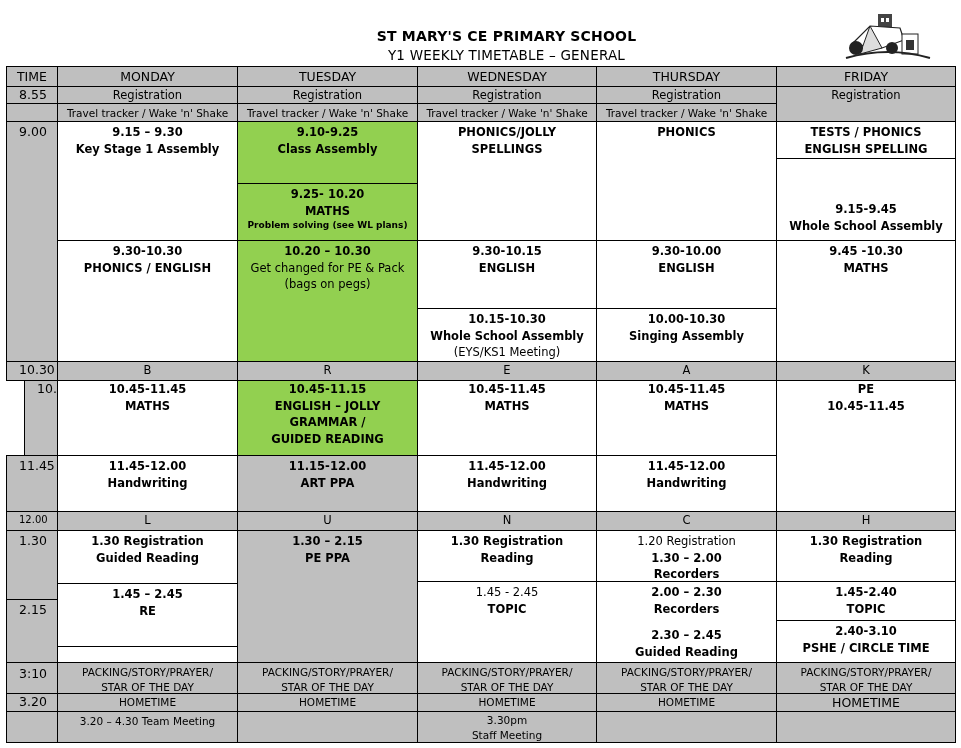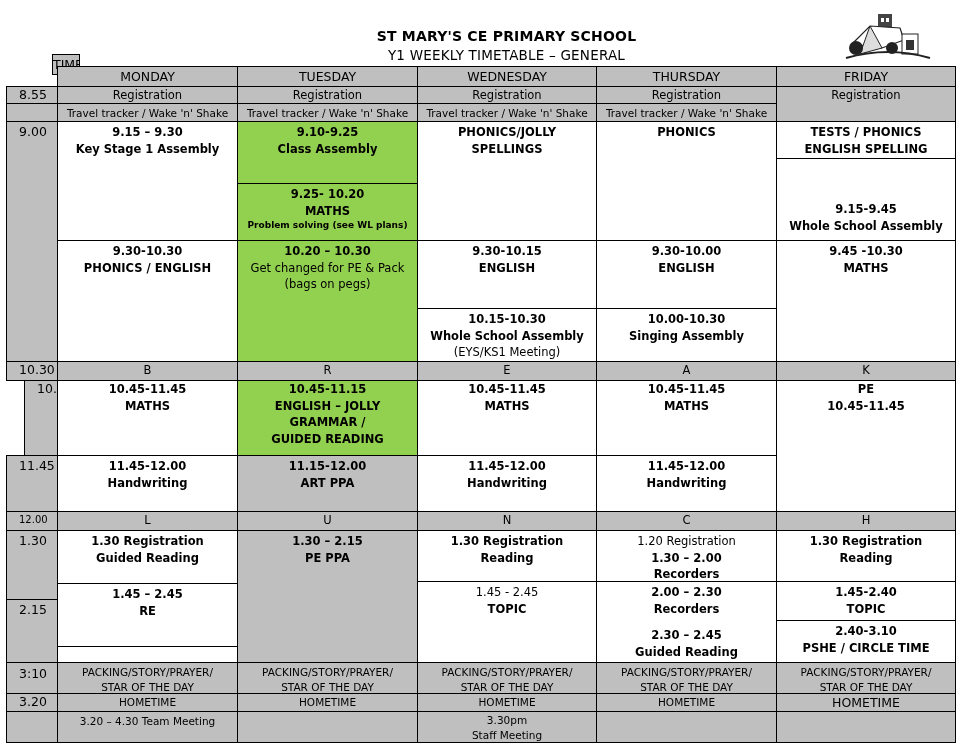--- a/index.html
+++ b/index.html
@@ -35,21 +35,21 @@
     <rect x="44" y="8" width="3" height="4" fill="#fff"></rect>
   <polygon points="10,34 28,16 58,18 62,30 40,38" fill="#fff" stroke="#222" stroke-width="1.2"></polygon>
   <polygon points="28,16 40,38 18,44" fill="#ddd" stroke="#222" stroke-width="1"></polygon>
   <rect x="60" y="24" width="16" height="20" fill="#fff" stroke="#222" stroke-width="1"></rect>
   <circle cx="14" cy="38" r="7" fill="#222"></circle>
     <circle cx="50" cy="38" r="6" fill="#222"></circle>
   <rect x="64" y="30" width="8" height="10" fill="#333"></rect>
   <path d="M4 48 Q46 36 88 48" stroke="#222" stroke-width="2" fill="none"></path>
 </svg>
 
-<div class="cell g hdr" style="left:6px;top:54px;width:28px;height:21px;font-weight:normal;margin-left:46px;">TIME</div>
+<div class="cell g hdr" style="left:6px;top:66px;width:52px;height:21px;font-weight:normal;">TIME</div>
 <div class="cell g hdr" style="left:57px;top:66px;width:181px;height:21px;">MONDAY</div>
 <div class="cell g hdr" style="left:237px;top:66px;width:181px;height:21px;">TUESDAY</div>
 <div class="cell g hdr" style="left:417px;top:66px;width:180px;height:21px;">WEDNESDAY</div>
 <div class="cell g hdr" style="left:596px;top:66px;width:181px;height:21px;">THURSDAY</div>
 <div class="cell g hdr" style="left:776px;top:66px;width:180px;height:21px;">FRIDAY</div>
 
 <div class="cell g timecell" style="left:6px;top:86px;width:52px;height:18px;padding-top:0;">8.55</div>
 <div class="cell g timecell" style="left:6px;top:103px;width:52px;height:19px;"></div>
 <div class="cell g timecell" style="left:6px;top:121px;width:52px;height:241px;">9.00</div>
 <div class="cell g timecell" style="left:6px;top:361px;width:52px;height:20px;padding-top:0;">10.30</div>

